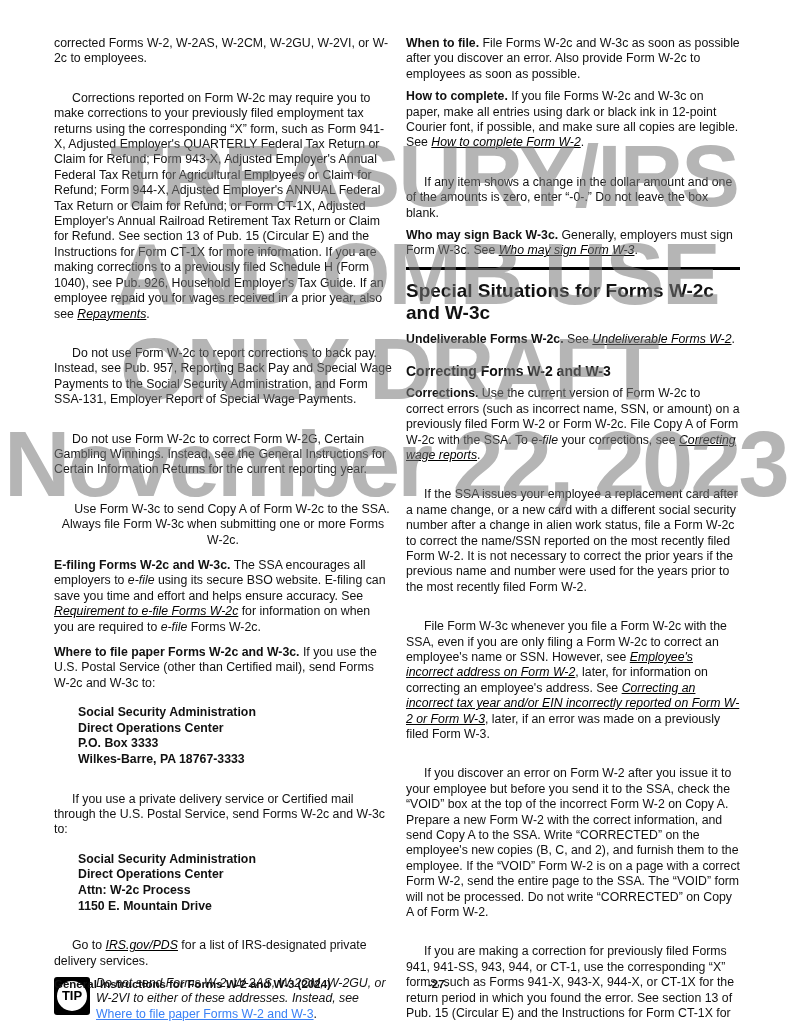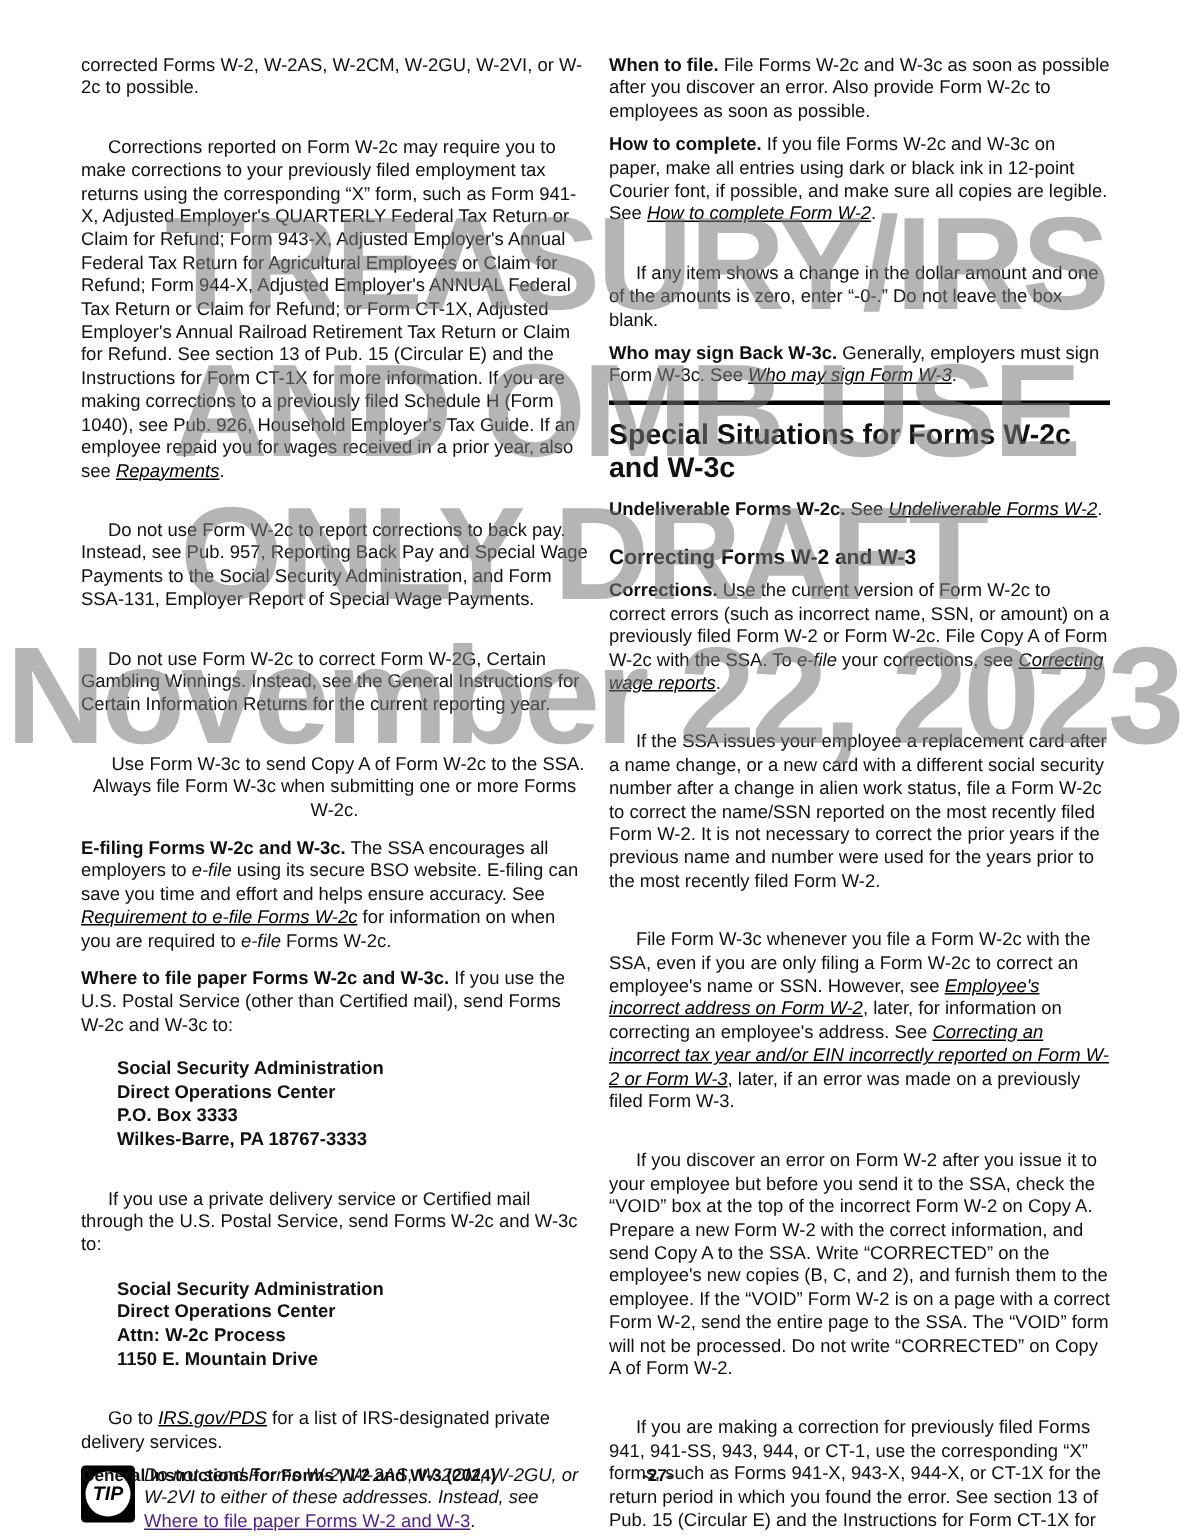--- a/index.html
+++ b/index.html
@@ -7,46 +7,46 @@
          font-family: "Liberation Sans", sans-serif; color: #111; }
   .page { position: absolute; left: 0; top: 0; width: 791px; height: 1024px; }
   .col { position: absolute; top: 36px; font-size: 12.3px; line-height: 15.4px; }
   .col-left { left: 54px; width: 338px; }
   .col-right { left: 406px; width: 334px; }
   p { margin: 0 0 7px 0; }
   p.ind { text-indent: 18px; margin-top: 24px; }
   .b { font-weight: bold; }
   .i { font-style: italic; }
   a.lnk { color: #000000; font-style: italic; text-decoration: underline; }
-  a.lnk-up { color: #4c1d95; font-style: normal; text-decoration: underline; }
+  a.lnk-up { color: #3b82f6; font-style: normal; text-decoration: underline; }
   .addr { font-weight: bold; margin: 14px 0 14px 24px; line-height: 15.6px; }
   .addr div { white-space: nowrap; }
   .rule { height: 3px; background: #000; margin: 8px 0 10px 0; }
   h2 { font-size: 19px; line-height: 22px; margin: 0 0 8px 0; font-weight: bold; }
   h3 { font-size: 14px; line-height: 17px; margin: 16px 0 6px 0; font-weight: bold; }
   .tip { display: flex; }
   .tip-icon { flex: 0 0 36px; width: 36px; height: 38px; background: #000; border-radius: 3px;
               display: flex; align-items: center; justify-content: center; margin: 1px 6px 0 0; }
   .tip-icon span { width: 30px; height: 30px; background: #fff; border-radius: 50%;
                    display: flex; align-items: center; justify-content: center;
-                   font-weight: bold; font-size: 13px; color: #000; letter-spacing: 0; font-style: italic; }
+                   font-weight: bold; font-size: 13px; color: #000; letter-spacing: 0; }
   .tip-text { font-style: italic; }
   .footer { position: absolute; top: 978px; left: 54px; width: 690px; font-size: 11.5px; font-weight: bold; }
   .footer .page-num { position: absolute; left: 330px; top: 0; margin-left: 44px; }
   .watermark { position: absolute; left: 0; top: 0; width: 791px; height: 1024px; pointer-events: none; border-radius: 17px; }
   .wm { position: absolute; color: rgba(120,120,120,0.55); font-weight: bold; white-space: nowrap;
         font-family: "Liberation Sans", sans-serif; line-height: 1; }
 </style>
 </head>
 <body>
 
 <div class="page">
 
   <div class="col col-left">
-    <p>corrected Forms W-2, W-2AS, W-2CM, W-2GU, W-2VI, or W-2c to possible.</p>
+    <p>corrected Forms W-2, W-2AS, W-2CM, W-2GU, W-2VI, or W-2c to employees.</p>
 
     <p class="ind"><span>Corrections reported on Form W-2c may require you to make corrections to your previously filed employment tax returns using the corresponding “X” form, such as Form 941-X, Adjusted Employer's QUARTERLY Federal Tax Return or Claim for Refund; Form 943-X, Adjusted Employer's Annual Federal Tax Return for Agricultural Employees or Claim for Refund; Form 944-X, Adjusted Employer's ANNUAL Federal Tax Return or Claim for Refund; or Form CT-1X, Adjusted Employer's Annual Railroad Retirement Tax Return or Claim for Refund. See section 13 of Pub. 15 (Circular E) and the Instructions for Form CT-1X for more information. If you are making corrections to a previously filed Schedule H (Form 1040), see Pub. 926, Household Employer's Tax Guide. If an employee repaid you for wages received in a prior year, also see </span><a class="lnk" href="#">Repayments</a>.</p>
 
     <p class="ind">Do not use Form W-2c to report corrections to back pay. Instead, see Pub. 957, Reporting Back Pay and Special Wage Payments to the Social Security Administration, and Form SSA-131, Employer Report of Special Wage Payments.</p>
     <p class="ind">Do not use Form W-2c to correct Form W-2G, Certain Gambling Winnings. Instead, see the General Instructions for Certain Information Returns for the current reporting year.</p>
     <p class="ind" style="margin-bottom:10px;text-align:center;">Use Form W-3c to send Copy A of Form W-2c to the SSA. Always file Form W-3c when submitting one or more Forms W-2c.</p>
 
     <p><span class="b">E-filing Forms W-2c and W-3c.</span><span> The SSA encourages all employers to </span><span class="i">e-file</span><span> using its secure BSO website. E-filing can save you time and effort and helps ensure accuracy. See </span><a class="lnk" href="#">Requirement to e-file Forms W-2c</a><span> for information on when you are required to </span><span class="i">e-file</span><span> Forms W-2c.</span></p>
 
     <p style="margin-top:10px;"><span class="b">Where to file paper Forms W-2c and W-3c.</span><span> If you use the U.S. Postal Service (other than Certified mail), send Forms W-2c and W-3c to:</span></p>

